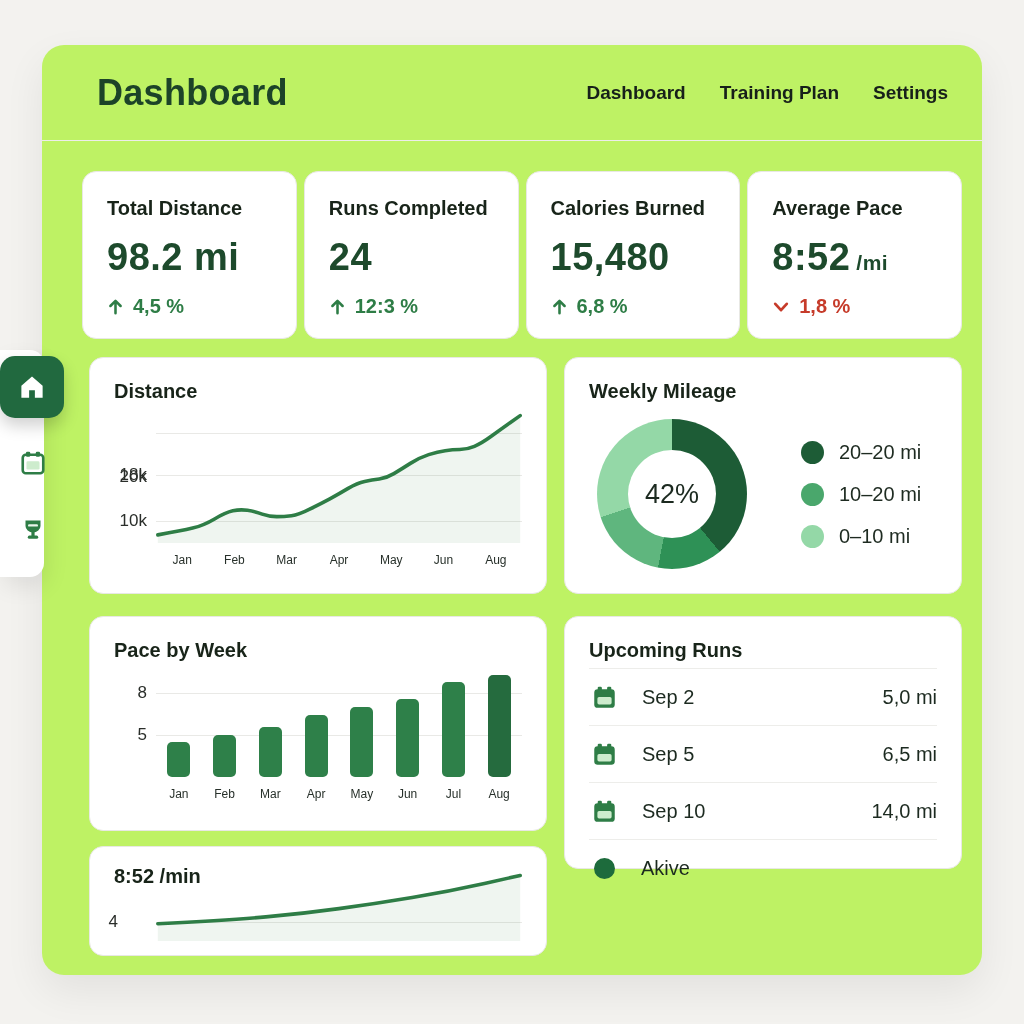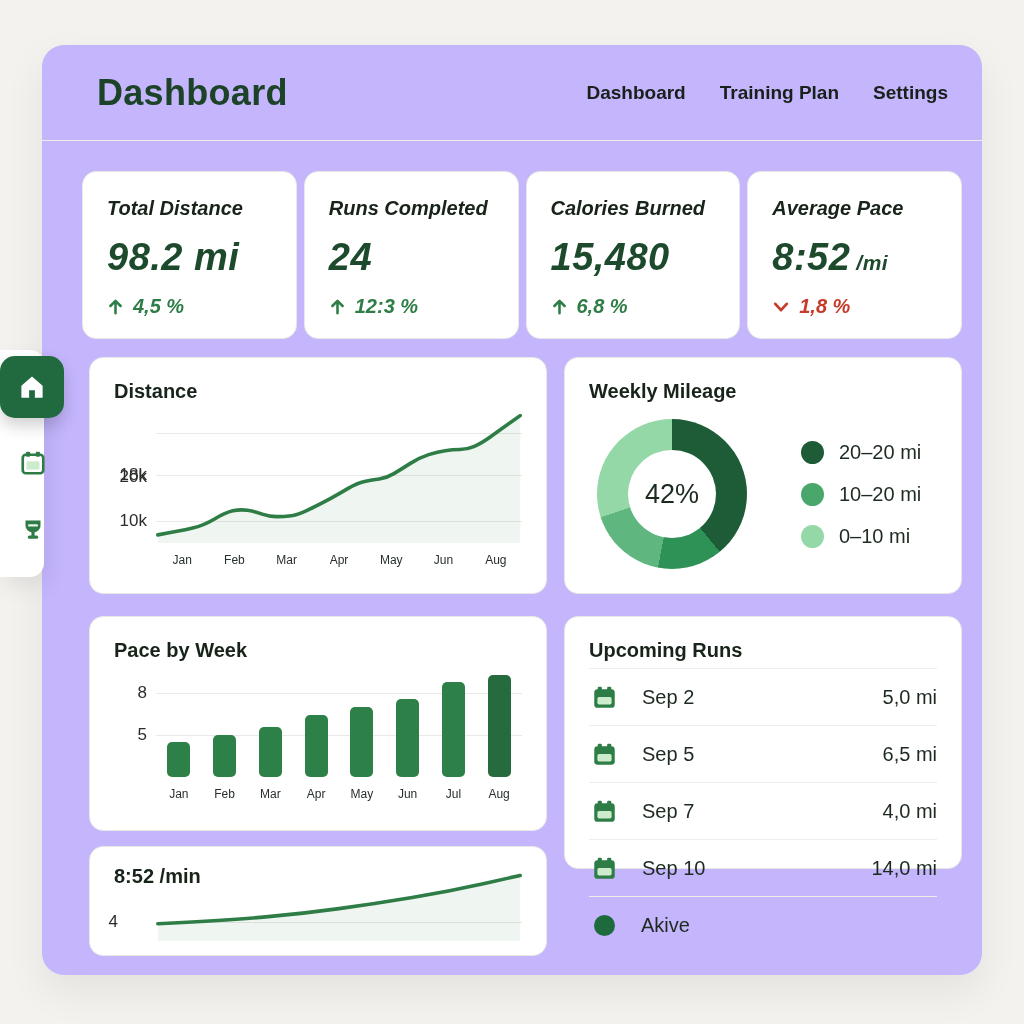--- a/index.html
+++ b/index.html
@@ -2,31 +2,31 @@
 <html><head>
 <meta charset="utf-8">
 <style>
   html,body{margin:0;padding:0;}
   body{
     width:1024px;height:1024px;position:relative;overflow:hidden;
     background:#f3f2ef;font-family:"Liberation Sans",sans-serif;color:#1b241d;
   }
   .panel{
     position:absolute;left:42px;top:45px;width:940px;height:930px;
-    background:#c4b5fd;border-radius:22px;box-shadow:0 16px 40px rgba(0,0,0,.07);
+    background:#bef264;border-radius:22px;box-shadow:0 16px 40px rgba(0,0,0,.07);
   }
   .panel-header{
     height:95px;display:flex;align-items:center;justify-content:space-between;
     padding:0 34px 0 55px;border-bottom:1px solid #ededea;
   }
   .page-title{font-size:36px;font-weight:700;color:#1c4328;letter-spacing:.3px;}
   .nav{display:flex;gap:34px;}
   .nav-item{font-size:19px;font-weight:600;color:#17201a;cursor:pointer;}
 
-  .stats-row{display:flex;gap:7px;margin:30px 20px 0 40px;font-style:italic;}
+  .stats-row{display:flex;gap:7px;margin:30px 20px 0 40px;}
   .stat-card{flex:1;background:#fff;border:1px solid #e8e8e4;border-radius:14px;
     padding:25px 24px;height:168px;box-sizing:border-box;}
   .stat-label{font-size:20px;font-weight:600;color:#182419;}
   .stat-value{font-size:38px;font-weight:700;color:#1d4a2c;margin-top:16px;letter-spacing:.5px;display:flex;align-items:baseline;}
   .stat-suffix{font-size:21px;font-weight:600;margin-left:6px;}
   .stat-delta{margin-top:16px;font-size:20px;font-weight:600;display:flex;align-items:center;gap:9px;}
   .stat-card.up .stat-delta{color:#2e7d46;}
   .stat-card.down .stat-delta{color:#c63b2a;}
   .arrow-down-icon{display:none;}
   .stat-card.down .arrow-down-icon{display:inline-block;}
@@ -315,32 +315,20 @@
           </div>
           <div class="run-row">
             <span class="run-icon">
                 <svg viewBox="0 0 22 22" width="23" height="23">
                   <rect x="4.5" y="0.8" width="4" height="4.5" rx="1.2" fill="#2e7d46"></rect>
                   <rect x="13.5" y="0.8" width="4" height="4.5" rx="1.2" fill="#2e7d46"></rect>
                   <rect x="1.2" y="3.2" width="19.6" height="17.6" rx="3.2" fill="#2e7d46"></rect>
                   <rect x="4.2" y="10.6" width="13.6" height="7" rx="1.6" fill="#cdeccd"></rect>
                 </svg>
               </span>
-            <span class="run-date">Sep 7</span>
-            <span class="run-dist">4,0 mi</span>
-          </div>
-          <div class="run-row">
-            <span class="run-icon">
-                <svg viewBox="0 0 22 22" width="23" height="23">
-                  <rect x="4.5" y="0.8" width="4" height="4.5" rx="1.2" fill="#2e7d46"></rect>
-                  <rect x="13.5" y="0.8" width="4" height="4.5" rx="1.2" fill="#2e7d46"></rect>
-                  <rect x="1.2" y="3.2" width="19.6" height="17.6" rx="3.2" fill="#2e7d46"></rect>
-                  <rect x="4.2" y="10.6" width="13.6" height="7" rx="1.6" fill="#cdeccd"></rect>
-                </svg>
-              </span>
             <span class="run-date">Sep 10</span>
             <span class="run-dist">14,0 mi</span>
           </div>
           <div class="run-row">
             <span class="status-dot" id="status-dot" style="background: rgb(29, 107, 60);"></span>
             <span class="run-date">Akive</span>
           </div>
         </div>
       </div>
 

